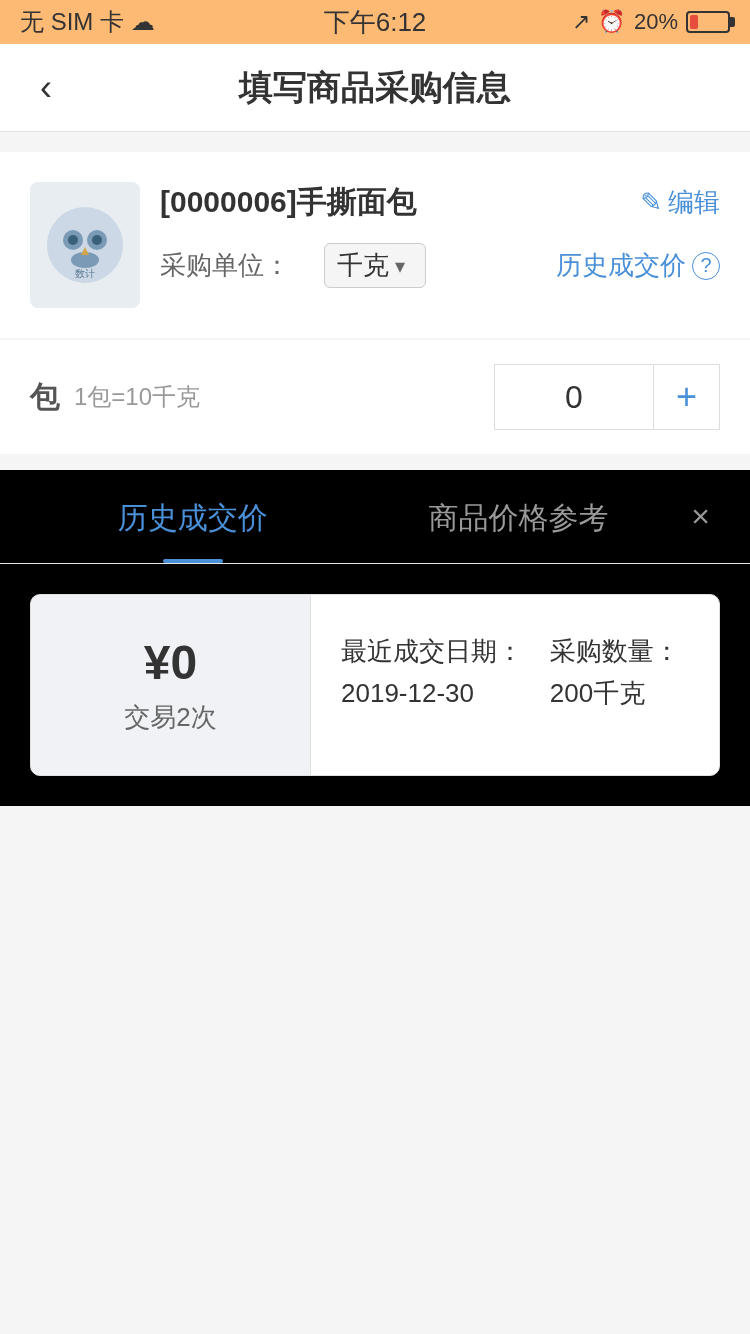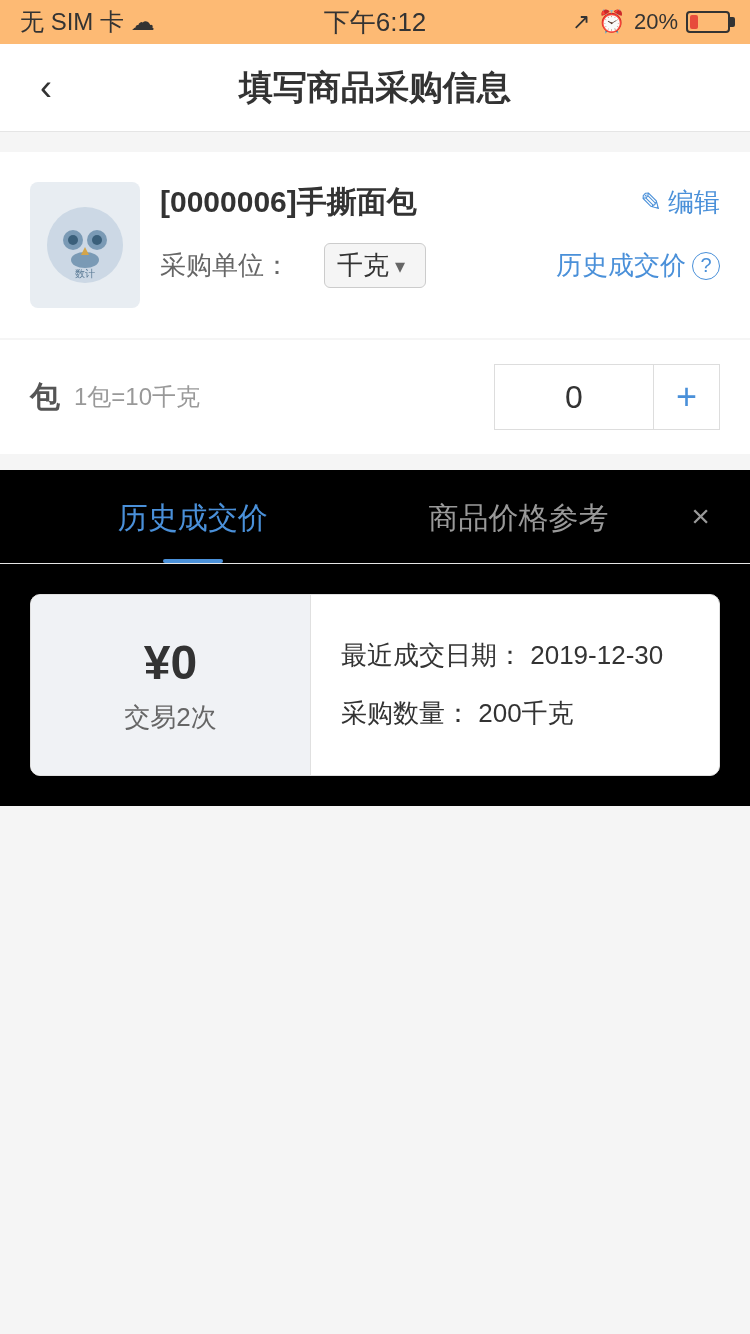--- a/index.html
+++ b/index.html
@@ -272,21 +272,20 @@
     }
     .trade-count {
       font-size: 26px;
       color: #666;
       margin-top: 10px;
     }
     .trade-detail-col {
       flex: 1;
       padding: 36px 30px;
       display: flex;
-      flex-direction: column;
       gap: 16px;
       justify-content: center;
     }
     .trade-detail-row {
       font-size: 26px;
       color: #333;
       line-height: 1.6;
     }
 
     

